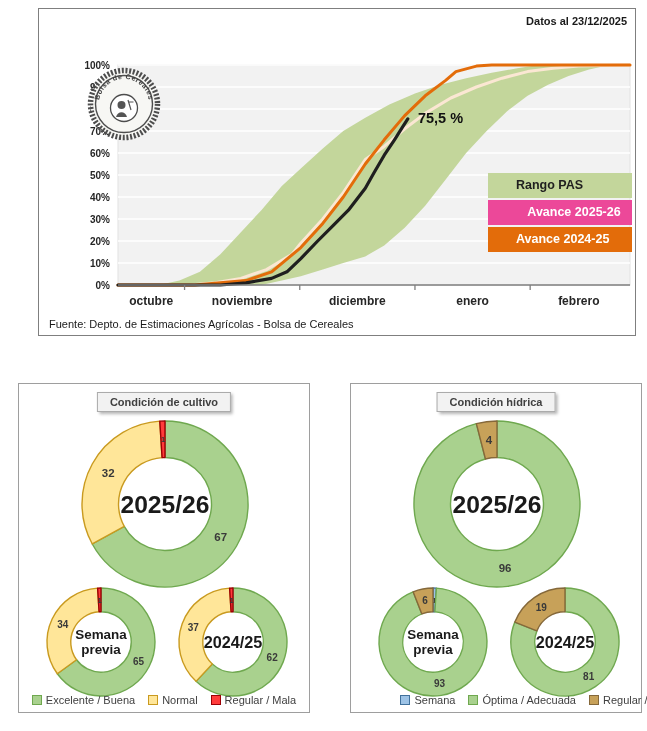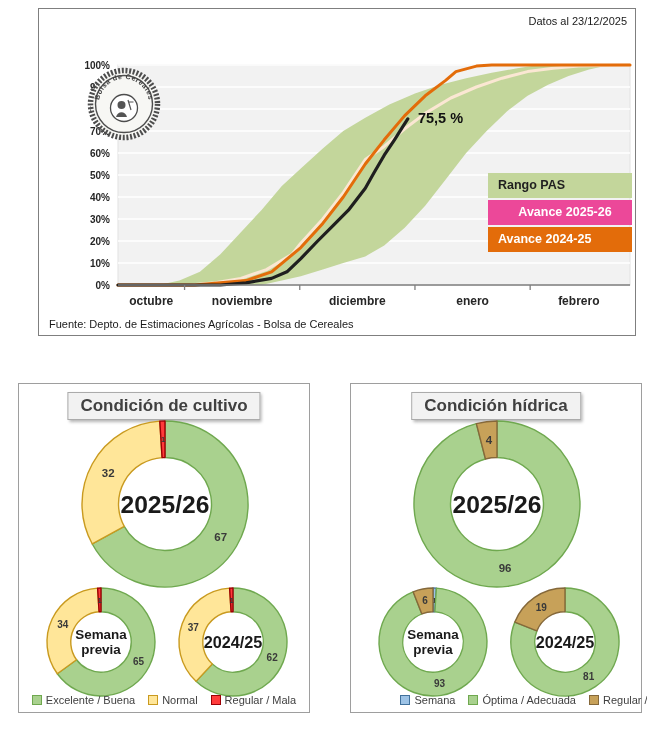--- a/index.html
+++ b/index.html
@@ -6,48 +6,48 @@
   html,body { background:#ffffff; }
   body {
     width:647px; height:731px; position:relative; overflow:hidden;
     font-family:"Liberation Sans","DejaVu Sans",sans-serif; color:#262626;
   }
   .chart-panel {
     position:absolute; left:38px; top:8px; width:598px; height:328px;
     border:1px solid #7f7f7f; background:#ffffff;
   }
   .data-date {
-    position:absolute; top:6px; right:8px; font-size:11px; font-weight:normal; color:#1a1a1a;
+    position:absolute; top:6px; right:8px; font-size:11px; font-weight:bold; color:#1a1a1a;
   }
   .chart-title {
     position:absolute; left:26px; top:13px; font-size:16.5px; font-weight:bold; color:#1a1a1a;
     border-bottom:2px solid #1a1a1a; padding-bottom:1px; letter-spacing:.2px;
   }
   #main-chart { position:absolute; left:1px; top:42px; }
   .seal-svg { position:absolute; left:48px; top:58px; }
   .chart-legend {
     position:absolute; left:449px; top:164px; width:144px;
   }
   .cl-item {
-    height:25px; line-height:25px; margin-bottom:2px; padding-left:10px;
+    height:25px; line-height:25px; margin-bottom:2px; padding-left:28px;
     font-size:12.5px; font-weight:bold;
   }
   .source {
     position:absolute; left:10px; bottom:5px; font-size:11px; font-weight:normal; color:#1a1a1a;
   }
   .donut-panel {
     position:absolute; top:383px; width:292px; height:330px;
     border:1px solid #9e9e9e; background:#ffffff;
   }
   .donut-panel.cultivo { left:18px; }
   .donut-panel.hidrica { left:350px;padding-left:47px; }
   .panel-header {
     position:absolute; top:8px; left:50%; transform:translateX(-50%);
     background:#f2f2f2; border:1px solid #ababab; box-shadow:2px 2px 3px rgba(0,0,0,.3);
-    padding:3px 12px; font-size:17px; font-weight:bold; color:#404040; white-space:nowrap;
+    padding:3px 12px; font-size:11px; font-weight:bold; color:#404040; white-space:nowrap;
   }
   svg.donut { position:absolute; overflow:visible; }
   svg.donut.big { left:61px; top:35px; }
   svg.donut.s1  { left:26px; top:202px; }
   svg.donut.s2  { left:158px; top:202px; }
   .donut-legend {
     position:absolute; bottom:6px; width:100%;
     display:flex; justify-content:center; align-items:center; gap:13px;
     font-size:11px; color:#404040;
   }

